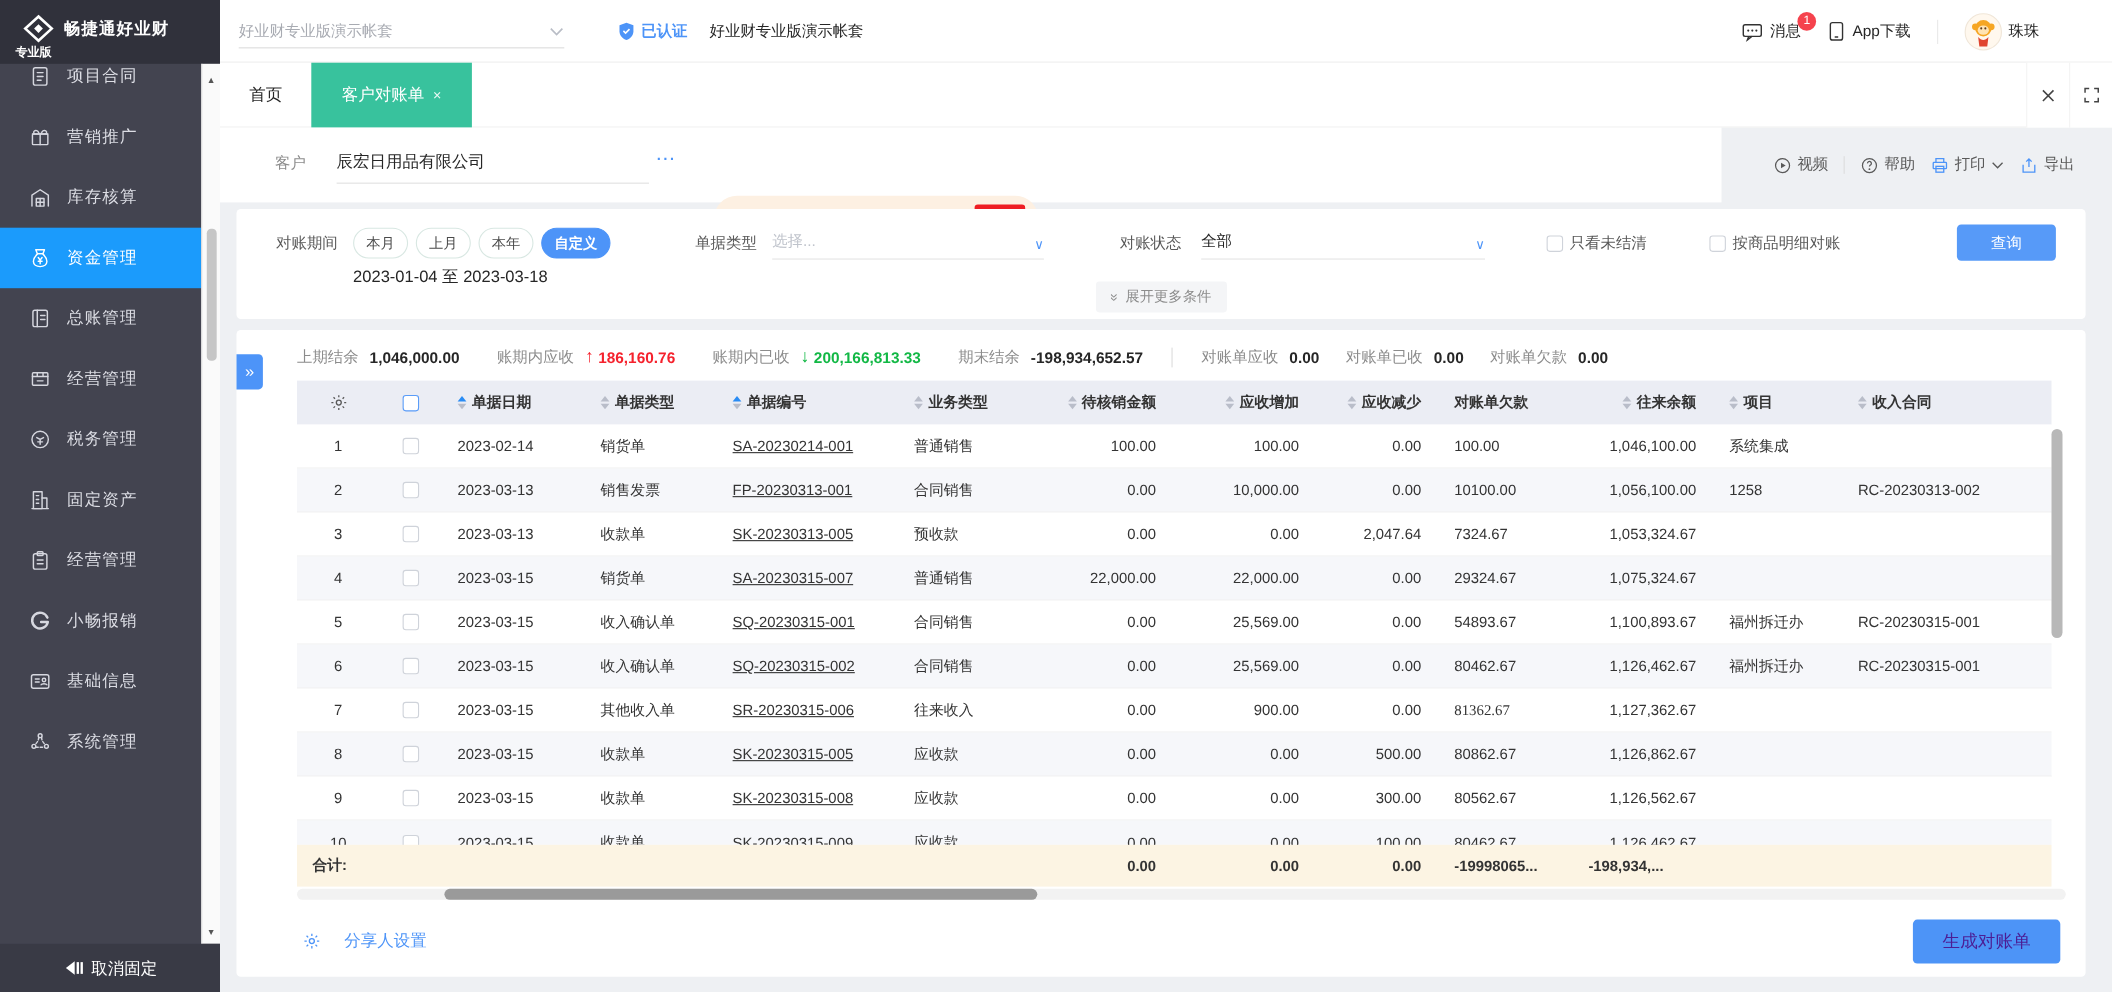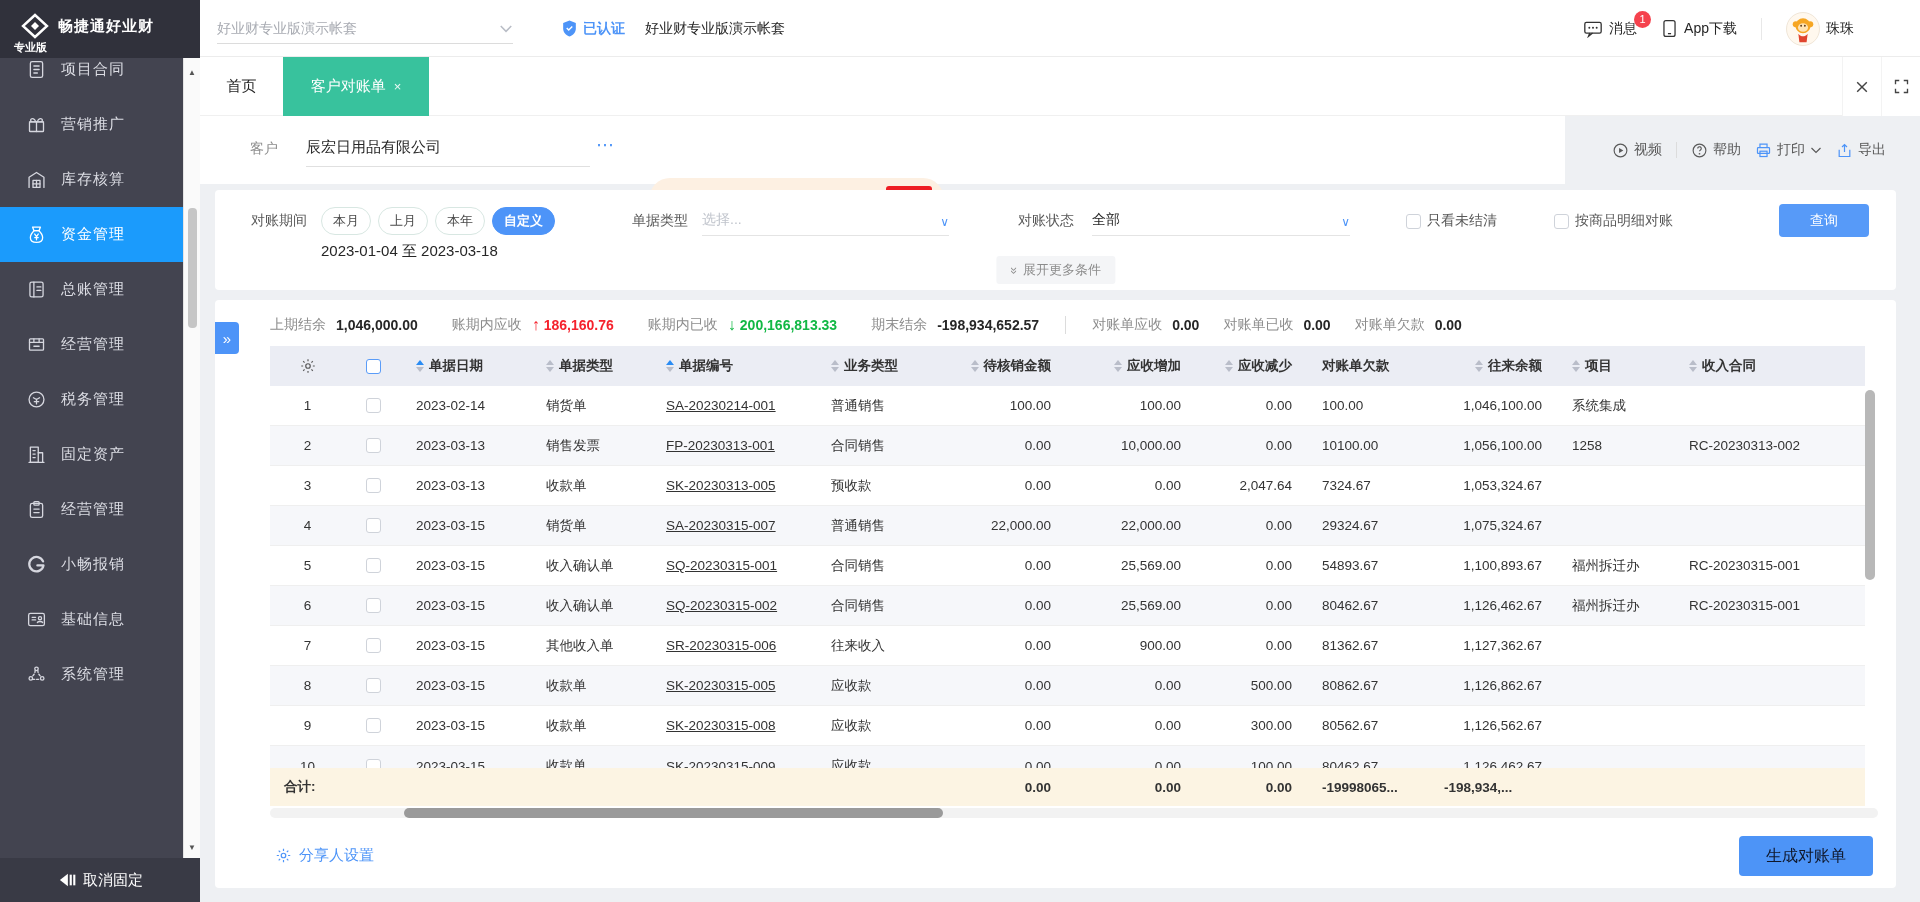--- a/index.html
+++ b/index.html
@@ -116,22 +116,22 @@
   .body-row.clipped .t-cell { height:40px; }
   .doc-link { text-decoration:underline; color:#333; cursor:pointer; }
   .total-row { height:38px; background:#fcf4e3; font-size:13.5px; color:#333; font-weight:bold; position:relative; z-index:2; }
   .gear-ico { color:#595959; }
 
   .h-scroll { position:absolute; left:55px; top:508px; width:1608px; height:10px; background:#f2f2f2; border-radius:5px; }
   .h-thumb { position:absolute; left:134px; top:0; width:539px; height:10px; background:#9a9a9a; border-radius:5px; cursor:pointer; }
   .v-scroll { position:absolute; left:1650px; top:90px; width:10px; height:190px; background:#b8b8b8; border-radius:5px; cursor:pointer; }
 
   .card-footer { position:absolute; left:0; bottom:0; width:100%; height:62px; }
-  .share-link { position:absolute; left:60px; top:20px; display:flex; align-items:center; gap:7px; color:#4d94f8; font-size:15px; cursor:pointer; }
-  .gen-btn { position:absolute; right:23px; top:10px; width:134px; height:40px; background:#4d94f7; color:#0f172a; font-size:16px; border:none; border-radius:4px; cursor:pointer; }
+  .share-link { position:absolute; left:60px; top:20px; display:flex; align-items:center; gap:21px; color:#4d94f8; font-size:15px; cursor:pointer; }
+  .gen-btn { position:absolute; right:23px; top:10px; width:134px; height:40px; background:#4d94f7; color:#4c1d95; font-size:16px; border:none; border-radius:4px; cursor:pointer; }
 </style>
 </head>
 <body>
 
 <div class="sidebar">
   <div class="logo-area">
     <span class="logo-mark">
       <svg width="30" height="28" viewBox="0 0 30 28" fill="none" stroke="#fff" stroke-width="2.4">
         <path d="M15 3 L27 14 15 25 3 14 Z"></path>
           <path d="M15 10 L19 14 15 18 11 14 Z" fill="#fff" stroke="none"></path>
@@ -805,21 +805,21 @@
         </div>
         <div class="t-cell ar" style="width: 131px;">
           <span>0.00</span>
         </div>
         <div class="t-cell ar" style="width: 130px;">
           <span>900.00</span>
         </div>
         <div class="t-cell ar" style="width: 111px;">
           <span>0.00</span>
         </div>
-        <div class="t-cell al" style="width: 122px;">
+        <div class="t-cell al" style="width: 122px; font-family: Liberation Serif, serif;">
           <span>81362.67</span>
         </div>
         <div class="t-cell ar" style="width: 128px;">
           <span>1,127,362.67</span>
         </div>
         <div class="t-cell al" style="width: 117px;">
           <span></span>
         </div>
         <div class="t-cell al" style="width: 190px;">
           <span></span>

